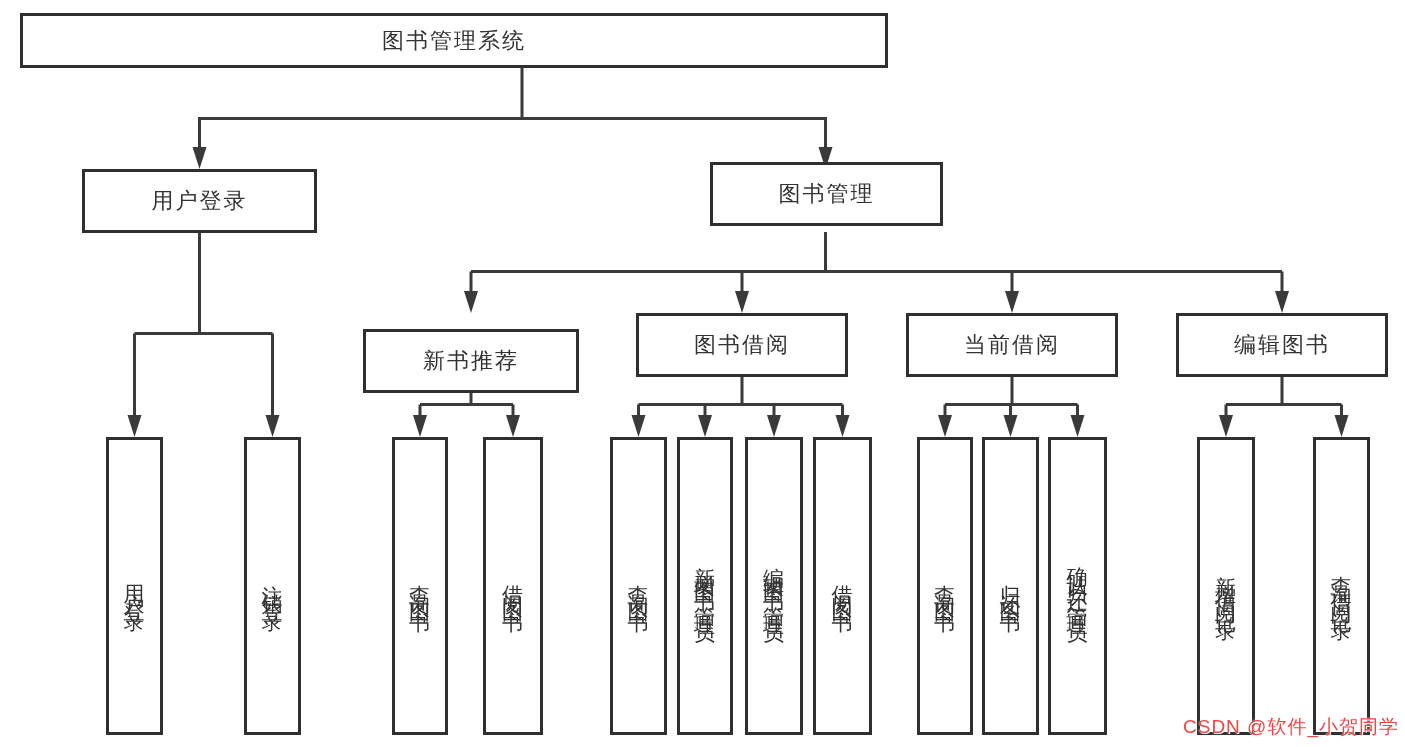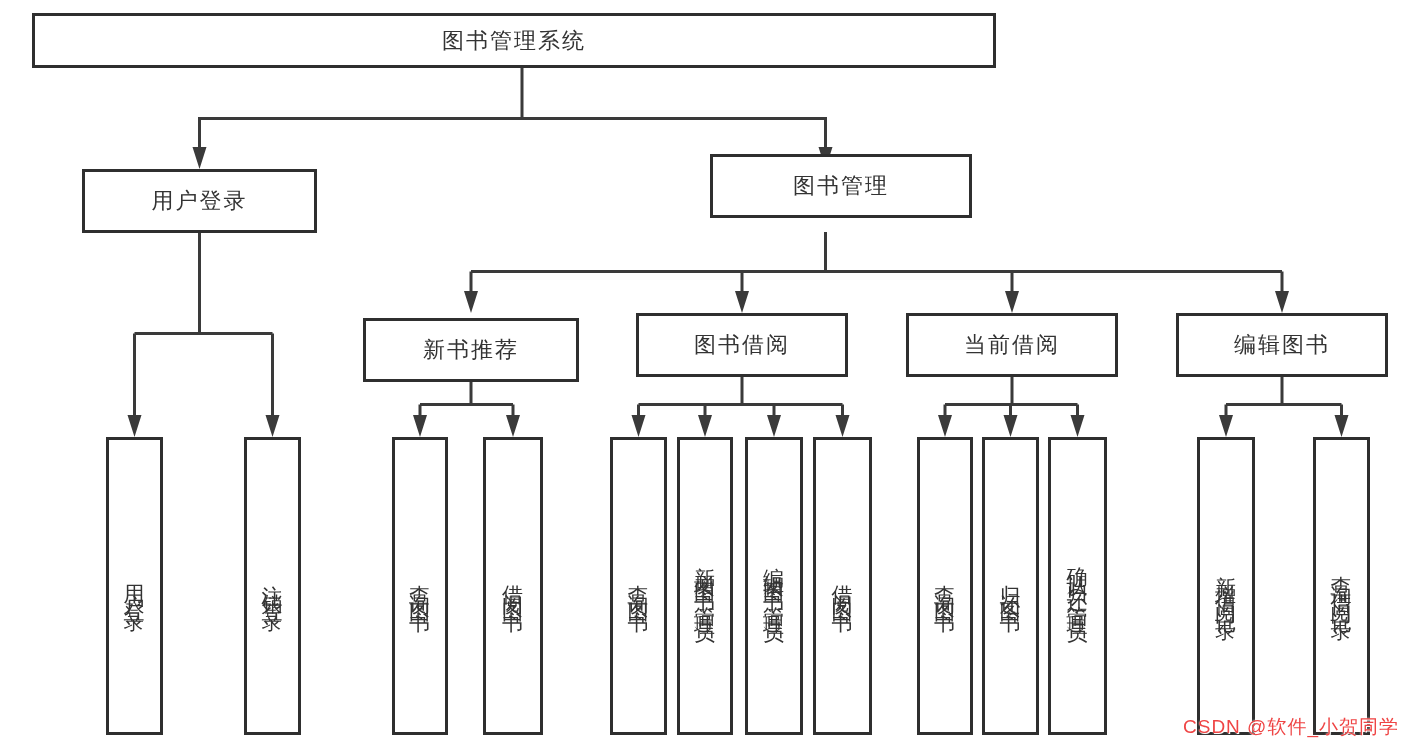--- a/index.html
+++ b/index.html
@@ -109,32 +109,32 @@
       M698 415 H712 L705 437 Z
       M767 415 H781 L774 437 Z
       M835.5 415 H849.5 L842.5 437 Z
       M938 415 H952 L945 437 Z
       M1003.5 415 H1017.5 L1010.5 437 Z
       M1070.5 415 H1084.5 L1077.5 437 Z
       M1219 415 H1233 L1226 437 Z
       M1334.5 415 H1348.5 L1341.5 437 Z"></path>
   </svg>
 
-  <div class="node h" style="left:32px;top:13px;width:964px;height:55px">
+  <div class="node h" style="left:20px;top:13px;width:868px;height:55px">
     <span>图书管理系统</span>
   </div>
 
   <div class="node h" style="left:82px;top:169px;width:235px;height:64px">
     <span>用户登录</span>
   </div>
-  <div class="node h" style="left:710px;top:154px;width:262px;height:64px">
+  <div class="node h" style="left:710px;top:162px;width:233px;height:64px">
     <span>图书管理</span>
   </div>
 
-  <div class="node h" style="left:363px;top:318px;width:216px;height:64px">
+  <div class="node h" style="left:363px;top:329px;width:216px;height:64px">
     <span>新书推荐</span>
   </div>
   <div class="node h" style="left:636px;top:313px;width:212px;height:64px">
     <span>图书借阅</span>
   </div>
   <div class="node h" style="left:906px;top:313px;width:212px;height:64px">
     <span>当前借阅</span>
   </div>
   <div class="node h" style="left:1176px;top:313px;width:212px;height:64px">
     <span>编辑图书</span>

